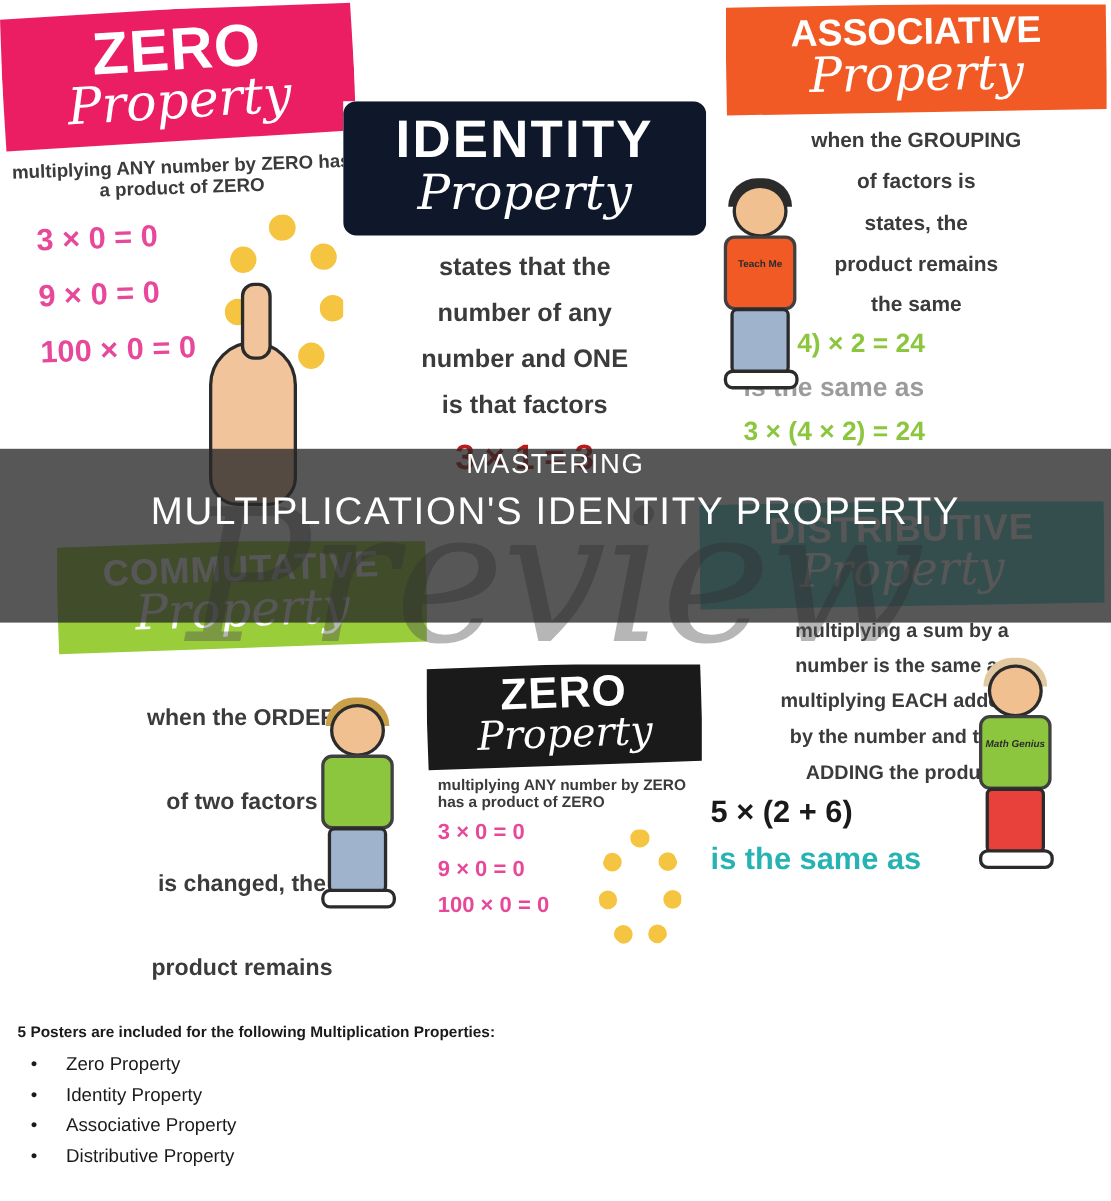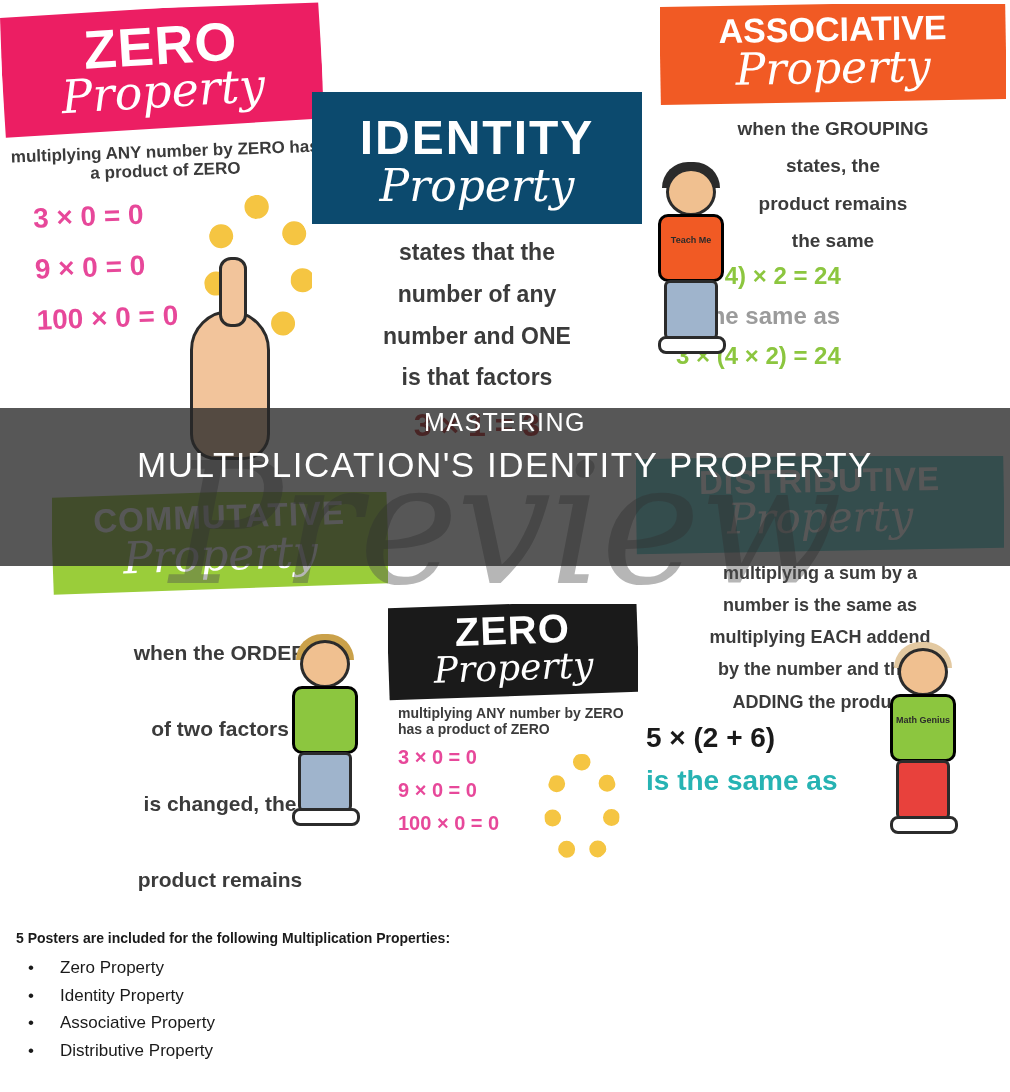--- a/index.html
+++ b/index.html
@@ -83,22 +83,23 @@
     border: 24px dotted #f5c542;
     border-radius: 50%;
     background: transparent;
   }
 
   
   #poster-identity {
     left: 312px; top: 92px; width: 330px; height: 420px;
   }
   #poster-identity .band {
-    background: #0c4a6e;
-    padding: 22px 8px 16px 8px;
+    background: #0f172a;
+    padding: 12px 8px 16px 8px;
+    border-radius: 12px;
   }
   #poster-identity .title-main { font-size: 48px; letter-spacing: 2px; }
   #poster-identity .title-script { font-size: 44px; margin-top: 2px; }
   #poster-identity .body-text { font-size: 23px; margin-top: 16px; }
   #poster-identity .eq { font-size: 32px; color: #b91c1c; text-align: center; margin-top: 14px; }
   .hand {
     position: absolute;
     left: 190px; top: 310px;
     width: 80px; height: 150px;
     background: #f2c49b;
@@ -141,21 +142,21 @@
     background: #f0c090; border: 3px solid #2b2b2b;
   }
   .kid .hair {
     position: absolute; left: 14px; top: -6px;
     width: 58px; height: 26px; border-radius: 28px 28px 0 0;
     background: #2b2b2b;
   }
   .kid .shirt {
     position: absolute; left: 10px; top: 46px;
     width: 66px; height: 68px; border-radius: 10px;
-    border: 3px solid #000000;
+    border: 3px solid #404040;
   }
   .kid .legs {
     position: absolute; left: 16px; top: 112px;
     width: 54px; height: 60px;
     background: #9fb4cc; border: 3px solid #2b2b2b; border-radius: 6px;
   }
   .kid .shoes {
     position: absolute; left: 10px; top: 168px;
     width: 68px; height: 18px;
     background: #ffffff; border: 3px solid #2b2b2b; border-radius: 8px;
@@ -214,21 +215,21 @@
     background: #5fcfd0;
     padding: 8px 6px 12px 6px;
     transform: rotate(-1deg);
   }
   #poster-dist .title-main { font-size: 33px; }
   #poster-dist .title-script { font-size: 42px; }
   #poster-dist .body-text { font-size: 18px; margin-top: 12px; }
   #poster-dist .eq { font-size: 28px; color: #1a1a1a; text-align: left; padding-left: 10px; margin-top: 8px; }
   #poster-dist .eq-teal { color: #27b3b3; }
 
-  #kid-dist { left: 880px; top: 648px; }
+  #kid-dist { left: 880px; top: 604px; font-style: italic; }
   #kid-dist .shirt { background: #8cc63f; }
   #kid-dist .hair { background: #e3c9a1; }
   #kid-dist .legs { background: #e8413c; }
 
   
   #watermark {
     position: absolute;
     left: 0; top: 380px;
     width: 1010px; height: 290px;
     display: flex;
@@ -318,20 +319,21 @@
     <div class="eq">100 × 0 = 0</div>
     <div class="donut0"></div>
   </div>
 
   <div class="poster" id="poster-assoc">
     <div class="band title-band">
       <span class="title-main">ASSOCIATIVE</span>
       <span class="title-script">Property</span>
     </div>
     <div class="body-text">when the GROUPING</div>
+    <div class="body-text">of factors is</div>
     <div class="body-text">states, the</div>
     <div class="body-text">product remains</div>
     <div class="body-text">the same</div>
     <div class="eq">(3 × 4) × 2 = 24</div>
     <div class="eq eq-gray">is the same as</div>
     <div class="eq">3 × (4 × 2) = 24</div>
   </div>
 
   <div class="kid" id="kid-assoc">
     <div class="hair"></div>

